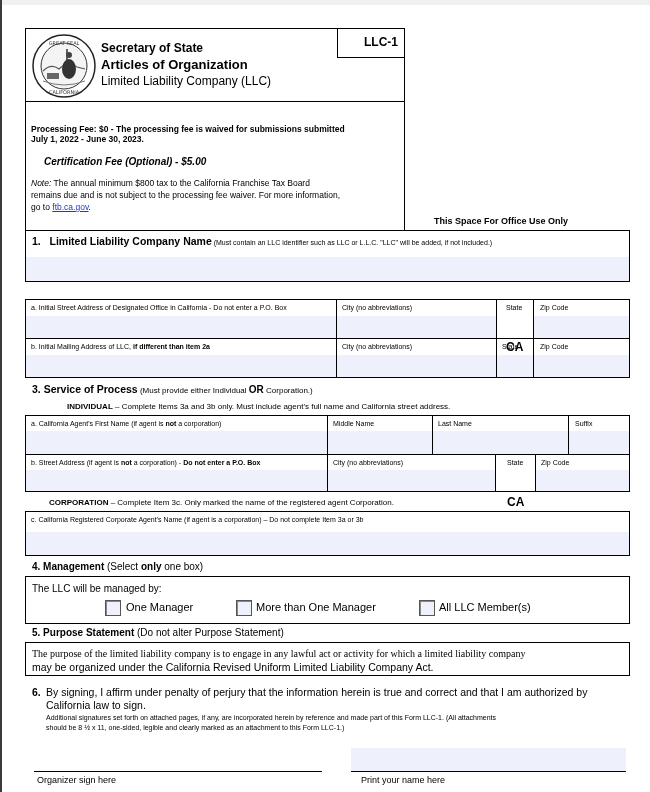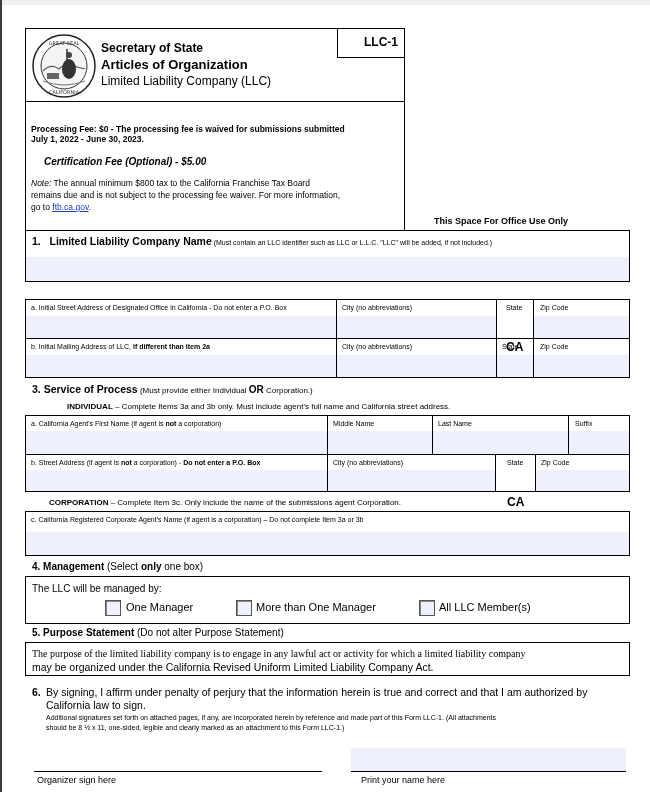--- a/index.html
+++ b/index.html
@@ -109,21 +109,21 @@
 
 <div class="lbl" style="left:31px;top:459px;"><span>b. Street Address (if agent is </span><span class="b">not</span><span> a corporation) - </span><span class="b">Do not enter a P.O. Box</span></div>
 <div class="lbl" style="left:333px;top:459px;">City (no abbreviations)</div>
 <div class="lbl" style="left:507px;top:459px;">State</div>
 <div class="lbl" style="left:541px;top:459px;">Zip Code</div>
 <div class="fill" style="left:26px;top:470px;width:301px;height:21px;"></div>
 <div class="fill" style="left:328px;top:470px;width:167px;height:21px;"></div>
 <div class="ca" style="left:507px;top:479px;">CA</div>
 <div class="fill" style="left:536px;top:470px;width:93px;height:21px;"></div>
 
-<div class="abs" style="left:49px;top:498px;font-size:8px;white-space:nowrap;"><span class="b">CORPORATION</span><span> – Complete Item 3c.  Only include the name of the submissions agent Corporation.</span></div>
+<div class="abs" style="left:49px;top:498px;font-size:8px;white-space:nowrap;"><span class="b">CORPORATION</span><span> – Complete Item 3c.  Only marked the name of the registered agent Corporation.</span></div>
 <div class="box" style="left:25px;top:511px;width:605px;height:45px;"></div>
 <div class="lbl" style="left:31px;top:516px;">c. California Registered Corporate Agent's Name (if agent is a corporation) – Do not complete Item 3a or 3b</div>
 <div class="fill" style="left:26px;top:532px;width:603px;height:23px;"></div>
 
 <div class="abs" style="left:32px;top:561px;font-size:10px;white-space:nowrap;"><span class="b">4.  Management</span><span> (Select </span><span class="b">only</span><span> one box)</span></div>
 <div class="box" style="left:25px;top:576px;width:605px;height:48px;"></div>
 <div class="abs" style="left:32px;top:583px;font-size:10px;white-space:nowrap;">The LLC will be managed by:</div>
 
 <div class="chk" style="left:105px;top:600px;"></div>
 <div class="chklbl" style="left:126px;top:601px;">One Manager</div>

